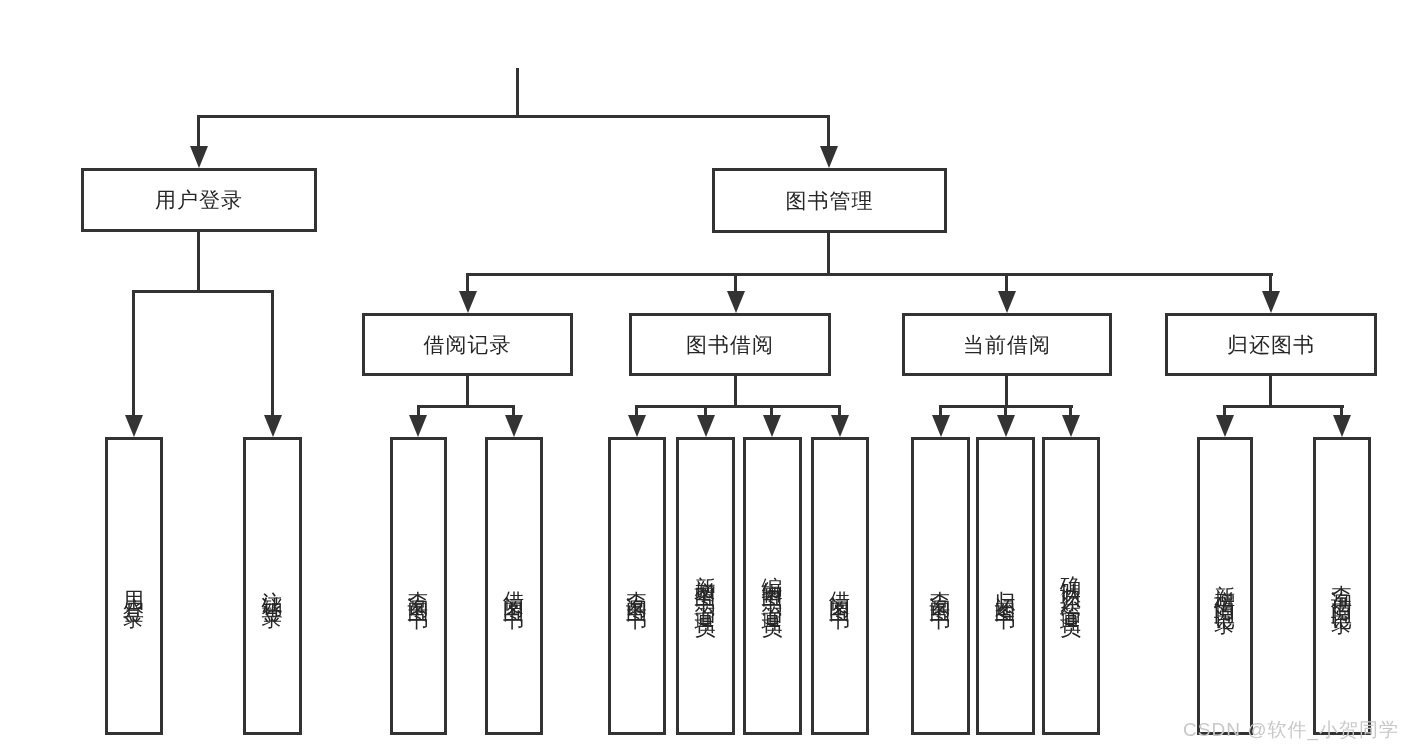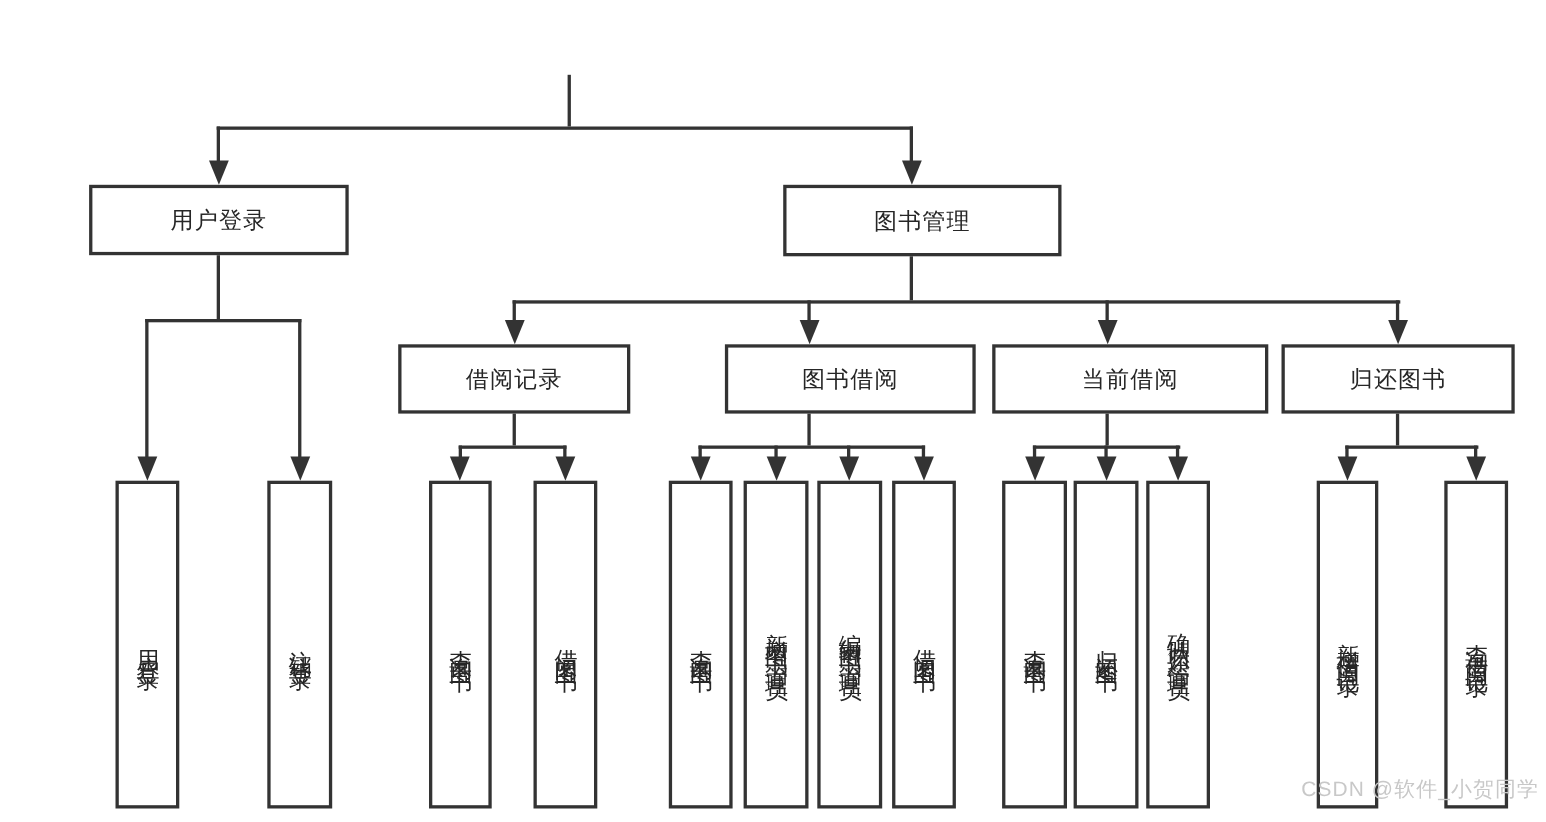--- a/index.html
+++ b/index.html
@@ -37,64 +37,64 @@
   .hline{position:absolute;height:3px;background:#333333;}
   .vline{position:absolute;width:3px;background:#333333;}
   .arrow{
     position:absolute;width:0;height:0;
     border-left:9px solid transparent;
     border-right:9px solid transparent;
     border-top:22px solid #333333;
   }
   .watermark{
     position:absolute;
-    right:6px;bottom:16px;
+    right:6px;bottom:4px;
     font-size:19px;
     color:#c8c8c8;
     letter-spacing:1px;
     z-index:10;
   }
 </style>
 </head>
 <body>
 
 <div class="stage">
 
 
   <div class="vline" style="left:516px;top:68px;height:47px;"></div>
   <div class="hline" style="left:197px;top:115px;width:633px;"></div>
   <div class="vline" style="left:197px;top:115px;height:33px;"></div>
   <div class="arrow" style="left:190px;top:146px;"></div>
   <div class="vline" style="left:827px;top:115px;height:33px;"></div>
   <div class="arrow" style="left:820px;top:146px;"></div>
 
   <div class="node" style="left:81px;top:168px;width:236px;height:64px;">用户登录</div>
-  <div class="node" style="left:712px;top:168px;width:253px;height:65px;">图书管理</div>
+  <div class="node" style="left:712px;top:168px;width:235px;height:65px;">图书管理</div>
 
   <div class="vline" style="left:197px;top:232px;height:58px;"></div>
   <div class="hline" style="left:132px;top:290px;width:142px;"></div>
   <div class="vline" style="left:132px;top:290px;height:127px;"></div>
   <div class="arrow" style="left:125px;top:415px;"></div>
   <div class="vline" style="left:271px;top:290px;height:127px;"></div>
   <div class="arrow" style="left:264px;top:415px;"></div>
 
   <div class="vline" style="left:827px;top:233px;height:40px;"></div>
   <div class="hline" style="left:466px;top:273px;width:807px;"></div>
   <div class="vline" style="left:466px;top:273px;height:20px;"></div>
   <div class="arrow" style="left:459px;top:291px;"></div>
   <div class="vline" style="left:734px;top:273px;height:20px;"></div>
   <div class="arrow" style="left:727px;top:291px;"></div>
   <div class="vline" style="left:1005px;top:273px;height:20px;"></div>
   <div class="arrow" style="left:998px;top:291px;"></div>
   <div class="vline" style="left:1269px;top:273px;height:20px;"></div>
   <div class="arrow" style="left:1262px;top:291px;"></div>
 
   <div class="node" style="left:362px;top:313px;width:211px;height:63px;">借阅记录</div>
-  <div class="node" style="left:659px;top:313px;width:228px;height:63px;">图书借阅</div>
-  <div class="node" style="left:902px;top:313px;width:251px;height:63px;font-family:Liberation Serif, serif;">当前借阅</div>
+  <div class="node" style="left:629px;top:313px;width:202px;height:63px;">图书借阅</div>
+  <div class="node" style="left:902px;top:313px;width:210px;height:63px;font-family:Liberation Serif, serif;">当前借阅</div>
   <div class="node" style="left:1165px;top:313px;width:212px;height:63px;">归还图书</div>
 
   <div class="vline" style="left:466px;top:376px;height:29px;"></div>
   <div class="hline" style="left:417px;top:405px;width:98px;"></div>
   <div class="vline" style="left:417px;top:405px;height:12px;"></div>
   <div class="arrow" style="left:409px;top:415px;"></div>
   <div class="vline" style="left:512px;top:405px;height:12px;"></div>
   <div class="arrow" style="left:505px;top:415px;"></div>
 
   <div class="vline" style="left:734px;top:376px;height:29px;"></div>

